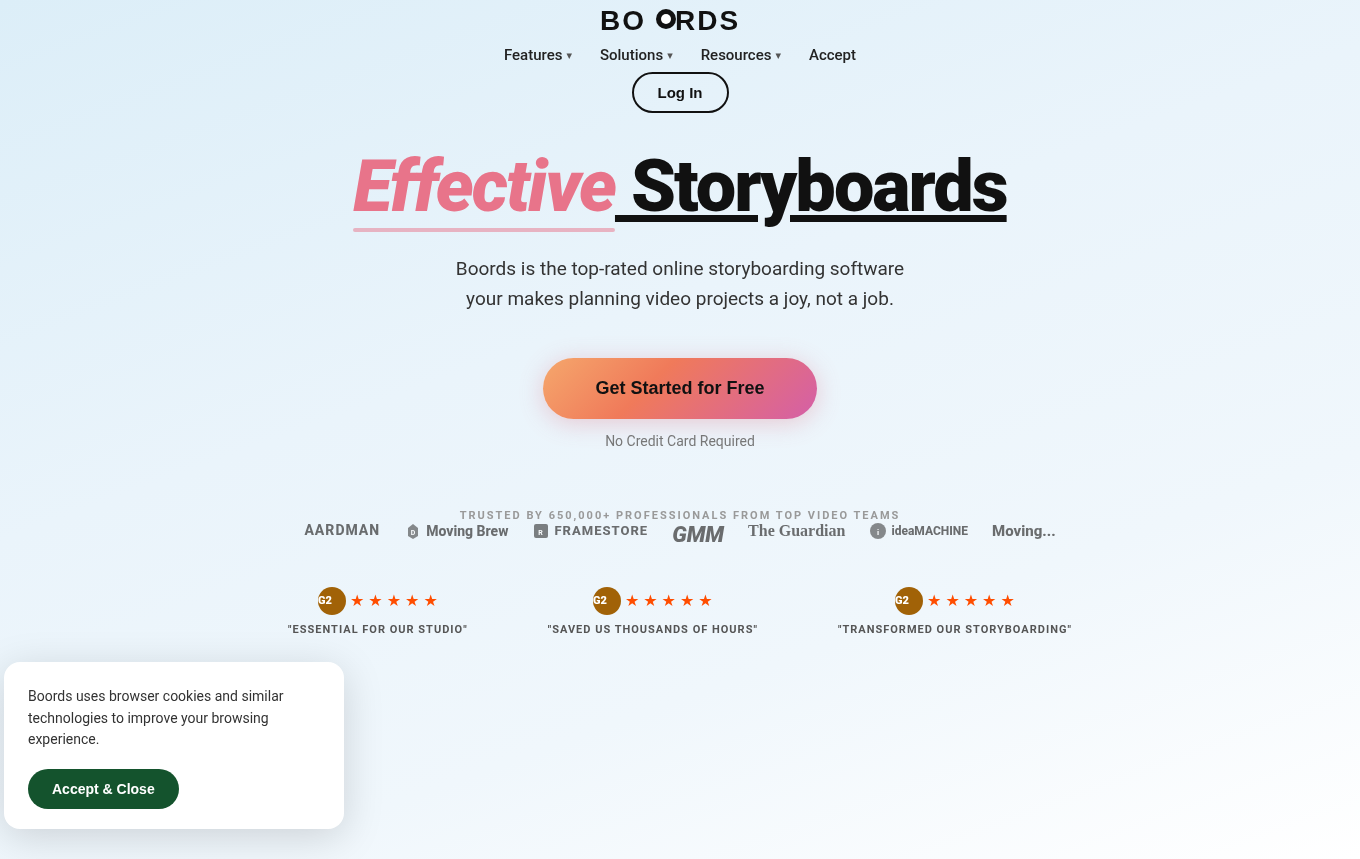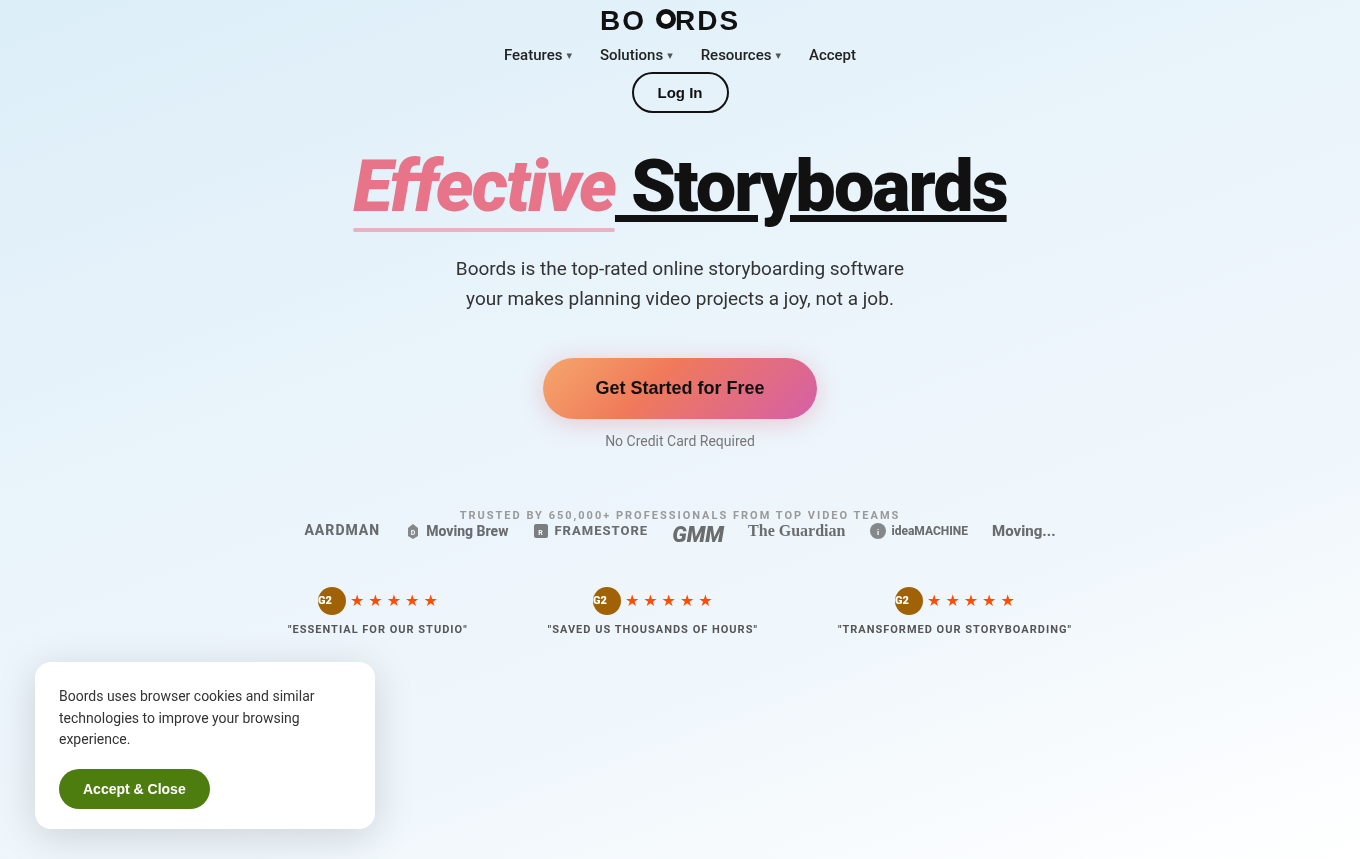--- a/index.html
+++ b/index.html
@@ -195,36 +195,36 @@
       font-weight: 700;
       letter-spacing: 1px;
       color: #555;
       text-transform: uppercase;
     }
 
     
     .cookie-banner {
       position: fixed;
       bottom: 30px;
-      left: 35px;
+      left: 4px;
       background: white;
       border-radius: 16px;
       padding: 24px 24px 20px;
       max-width: 340px;
       box-shadow: 0 8px 40px rgba(0,0,0,0.15);
       z-index: 999;
     }
     .cookie-text {
       font-size: 14px;
       color: #333;
       line-height: 1.55;
       margin-bottom: 18px;
     }
     .cookie-accept {
-      background: #4d7c0f;
+      background: #14532d;
       color: white;
       border: none;
       border-radius: 30px;
       padding: 12px 24px;
       font-size: 14px;
       font-weight: 600;
       cursor: pointer;
       transition: background 0.15s;
     }
   </style>

